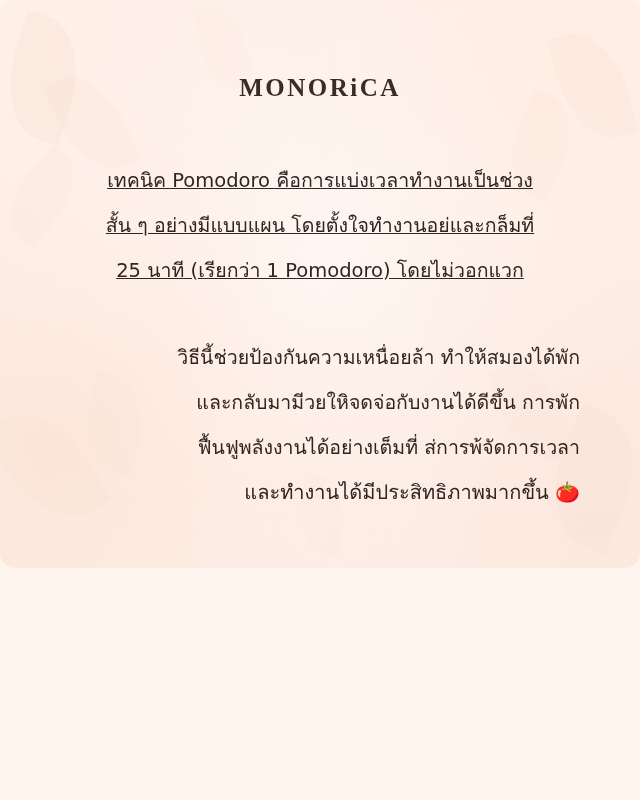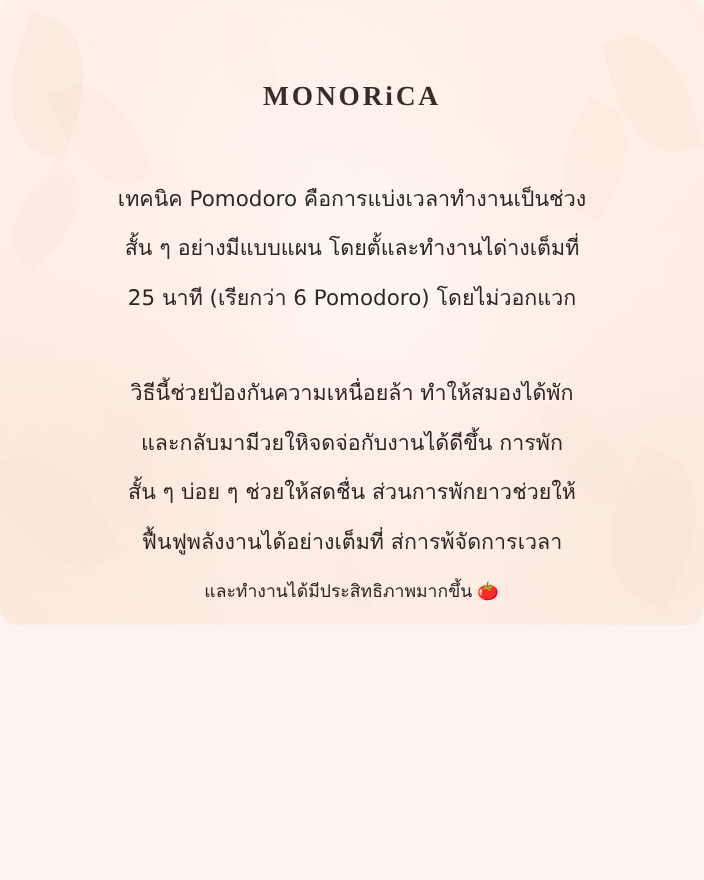--- a/index.html
+++ b/index.html
@@ -66,24 +66,24 @@
     width: 520px;
     text-align: center;
     color: #2f2522;
     font-size: 19.5px;
     line-height: 45px;
     font-family: "DejaVu Sans", "Liberation Sans", sans-serif;
   }
   .para {
     margin: 0;
   }
-  .para.first { margin-top: 56px; }
-  .para.second { margin-top: 42px; }
+  .para.first { margin-top: 56px; text-decoration: underline; }
+  .para.second { margin-top: 42px; text-align: right; }
   .line { display: block; white-space: nowrap; }
-  .tomato { font-size: 16px; }
+  .tomato { font-size: 20px; }
 </style>
 </head>
 <body>
 
 <div class="page">
 
   <div class="leaf l1"></div>
   <div class="leaf l2"></div>
   <div class="leaf l3"></div>
   <div class="leaf l4"></div>
@@ -95,25 +95,24 @@
   <div class="leaf l10"></div>
   <div class="leaf l11"></div>
 
   <div class="brand">
     <span>MONORiCA</span>
   </div>
 
   <div class="content">
     <p class="para first">
       <span class="line">เทคนิค Pomodoro คือการแบ่งเวลาทำงานเป็นช่วง</span>
-      <span class="line">สั้น ๆ อย่างมีแบบแผน โดยตั้และทำงานได่างเต็มที่</span>
-      <span class="line">25 นาที (เรียกว่า 6 Pomodoro) โดยไม่วอกแวก</span>
+      <span class="line">สั้น ๆ อย่างมีแบบแผน โดยตั้งใจทำงานอย่และกล็มที่</span>
+      <span class="line">25 นาที (เรียกว่า 1 Pomodoro) โดยไม่วอกแวก</span>
     </p>
     <p class="para second">
       <span class="line">วิธีนี้ช่วยป้องกันความเหนื่อยล้า ทำให้สมองได้พัก</span>
       <span class="line">และกลับมามีวยใหิจดจ่อกับงานได้ดีขึ้น การพัก</span>
-      <span class="line">สั้น ๆ บ่อย ๆ ช่วยให้สดชื่น ส่วนการพักยาวช่วยให้</span>
       <span class="line">ฟื้นฟูพลังงานได้อย่างเต็มที่ ส่การพ้จัดการเวลา</span>
       <span class="line tomato">และทำงานได้มีประสิทธิภาพมากขึ้น 🍅</span>
     </p>
   </div>
 
 </div>
 
 </body></html>

